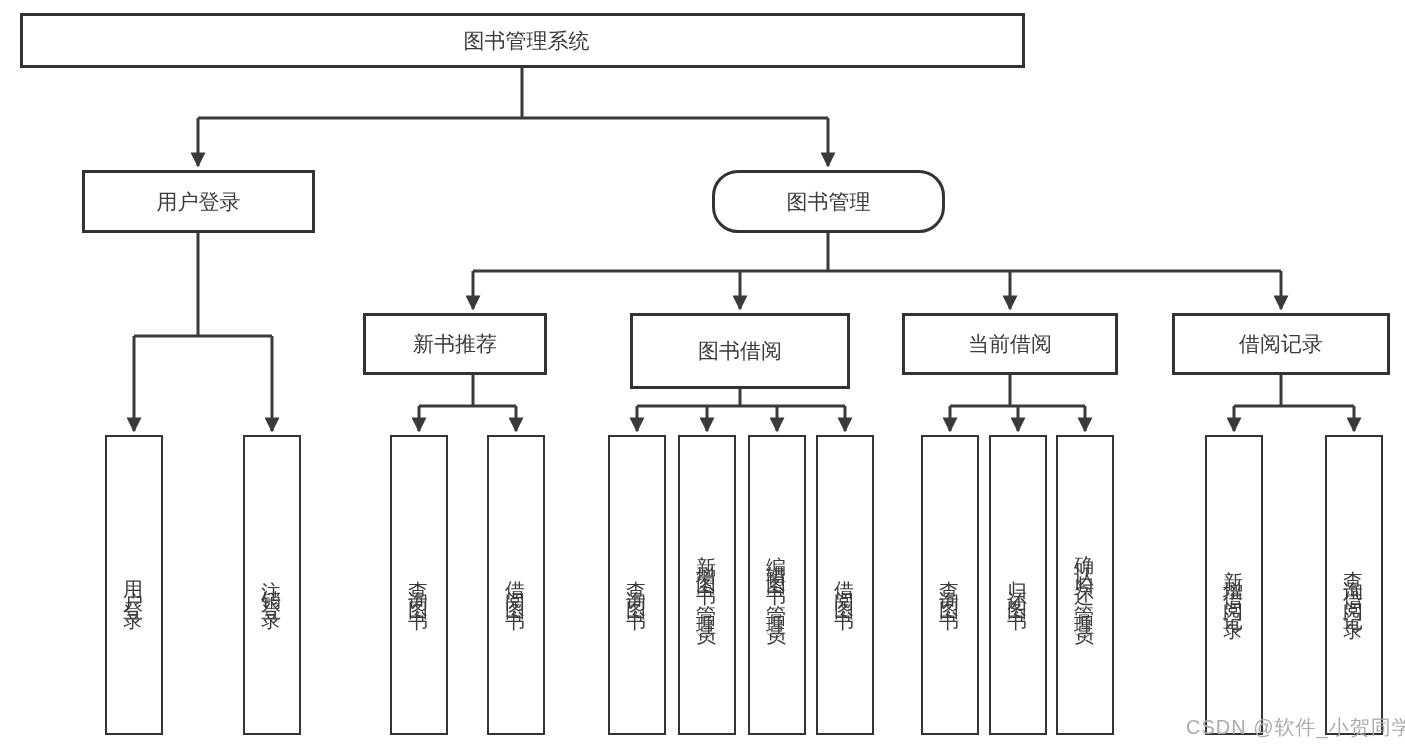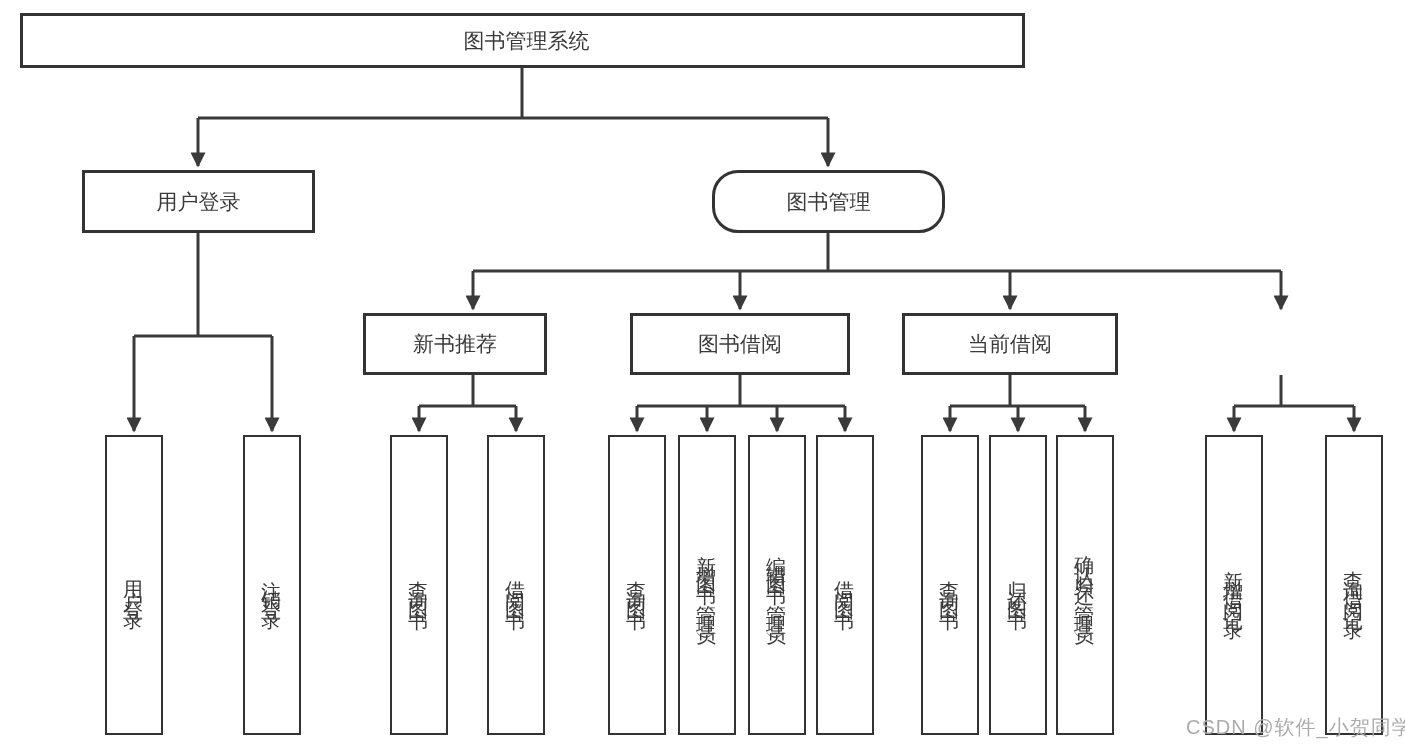--- a/index.html
+++ b/index.html
@@ -98,25 +98,28 @@
   <div class="box" style="left:82px;top:170px;width:233px;height:63px;">
     <span class="h-label">用户登录</span>
   </div>
   <div class="box" style="left:712px;top:170px;width:233px;height:63px;border-radius:26px;">
     <span class="h-label">图书管理</span>
   </div>
 
   <div class="box" style="left:363px;top:313px;width:184px;height:62px;">
     <span class="h-label">新书推荐</span>
   </div>
-  <div class="box" style="left:630px;top:313px;width:220px;height:62px;">
+  <div class="box" style="left:630px;top:313px;width:220px;height:76px;">
     <span class="h-label">图书借阅</span>
   </div>
   <div class="box" style="left:902px;top:313px;width:216px;height:62px;text-align:right;">
     <span class="h-label">当前借阅</span>
+  </div>
+  <div class="box" style="left:1172px;top:313px;width:218px;height:62px;">
+    <span class="h-label">借阅记录</span>
   </div>
 
   <div class="box leaf" style="left:105px;top:435px;width:58px;height:300px;">
     <span class="v-label">用户登录</span>
   </div>
   <div class="box leaf" style="left:243px;top:435px;width:58px;height:300px;">
     <span class="v-label">注销登录</span>
   </div>
 
   <div class="box leaf" style="left:390px;top:435px;width:58px;height:300px;">

